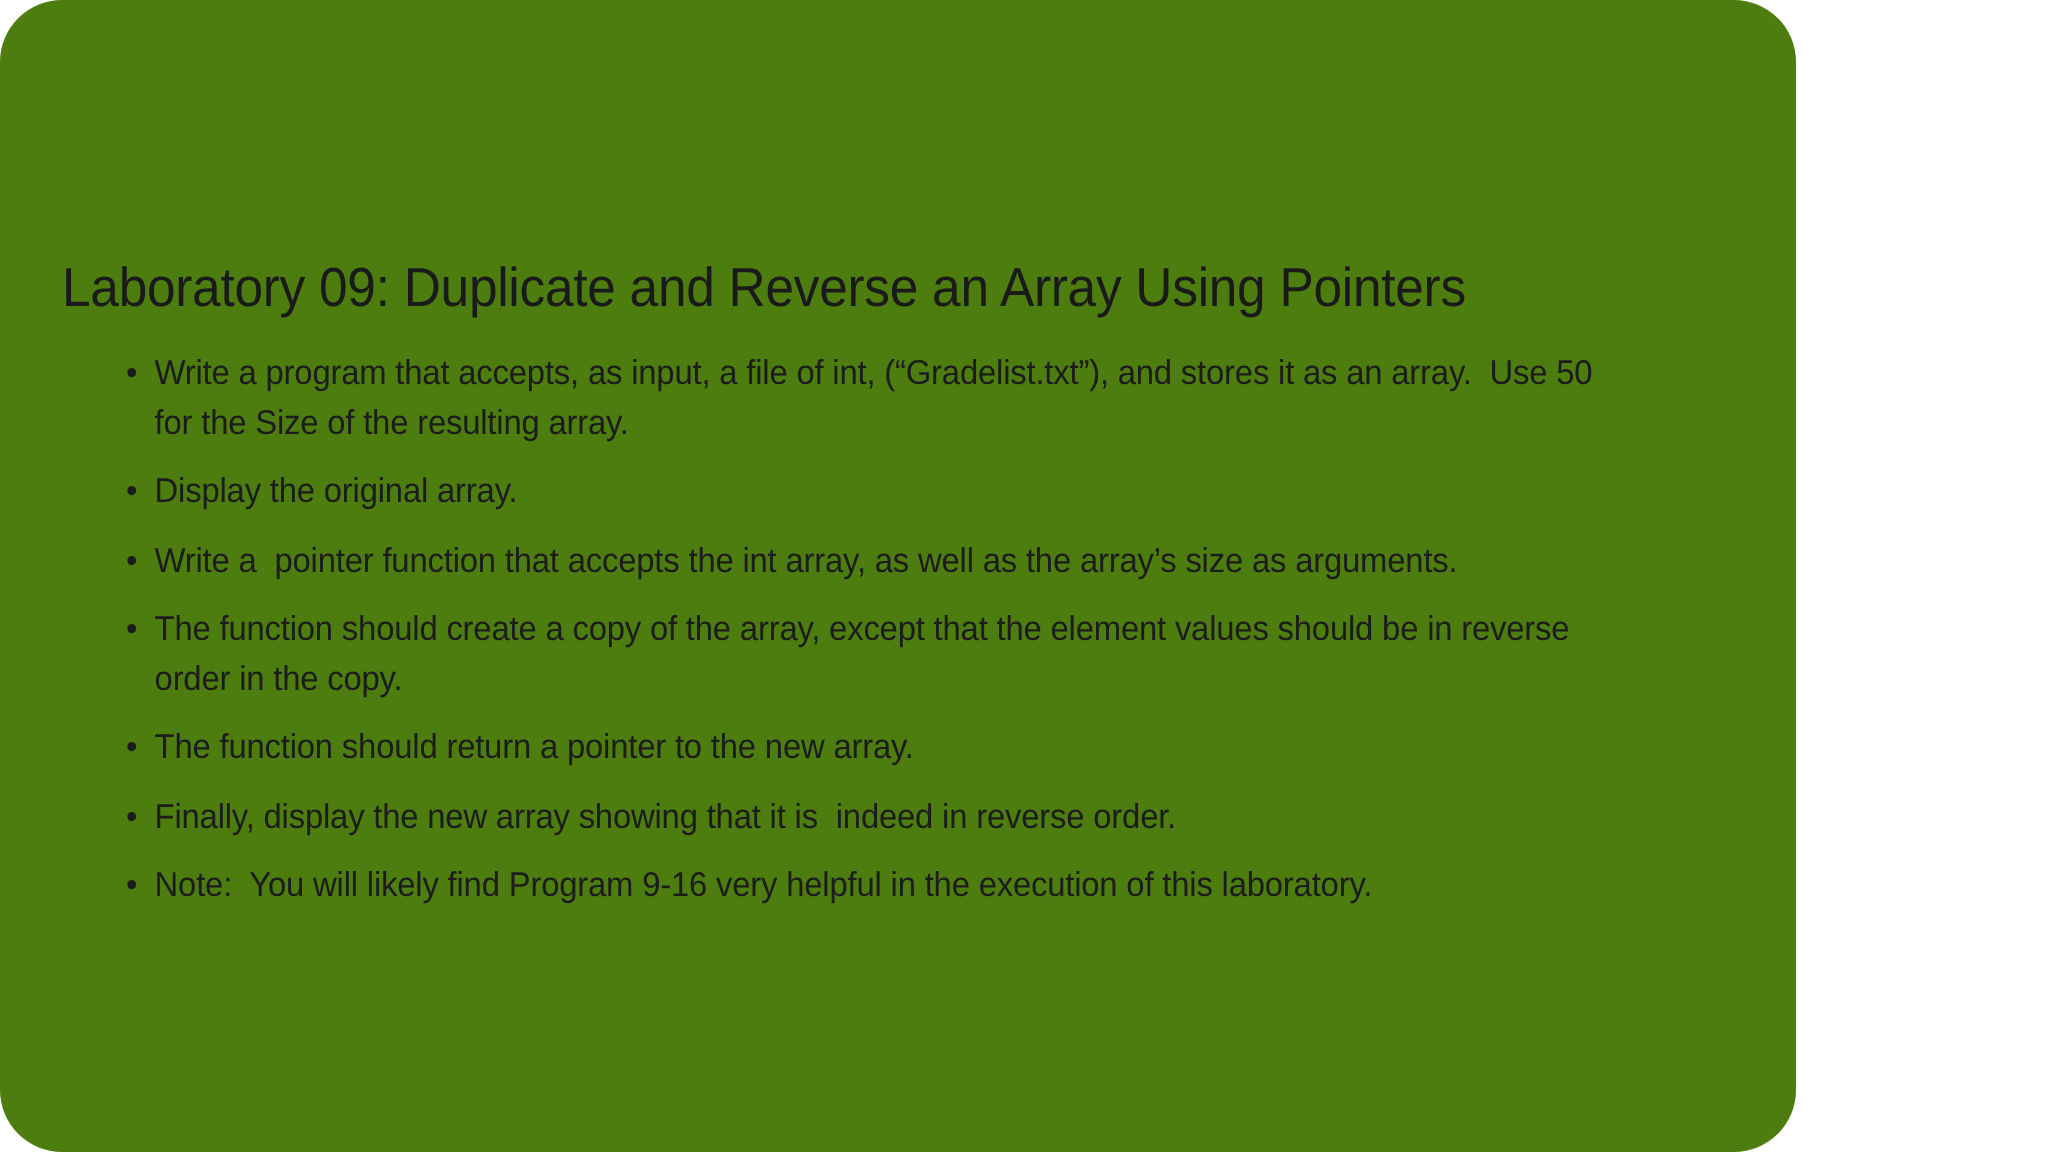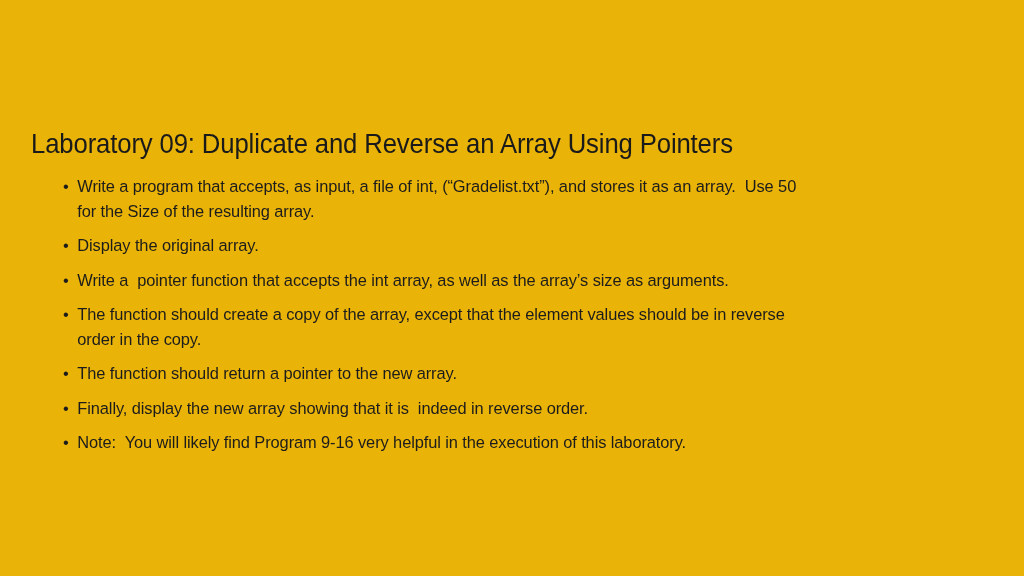--- a/index.html
+++ b/index.html
@@ -10,24 +10,25 @@
   body {
     width: 1024px;
     height: 576px;
     overflow: hidden;
     font-family: "Liberation Sans", "DejaVu Sans", sans-serif;
     -webkit-font-smoothing: antialiased;
   }
 
   .slide {
     position: relative;
-    width: 1024px;
+    width: 898px;
     height: 576px;
-    background: #eab308;
+    background: #4d7c0f;
     box-sizing: border-box;
+    border-radius: 31px;
   }
 
   
   .slide-title {
     position: absolute;
     left: 31px;
     top: 108px;
     width: 930px;
     font-family: "Liberation Sans", "DejaVu Sans", sans-serif;
     font-size: 27.5px;

